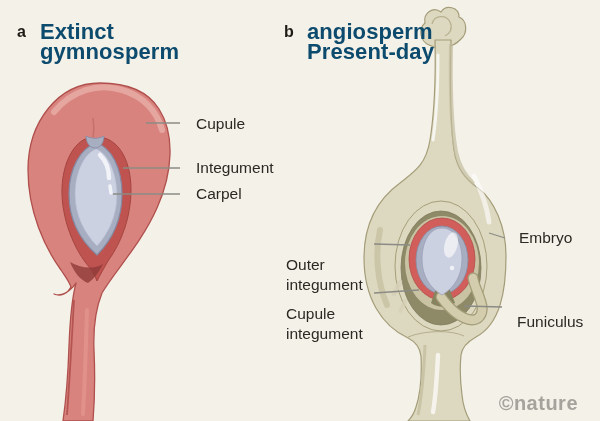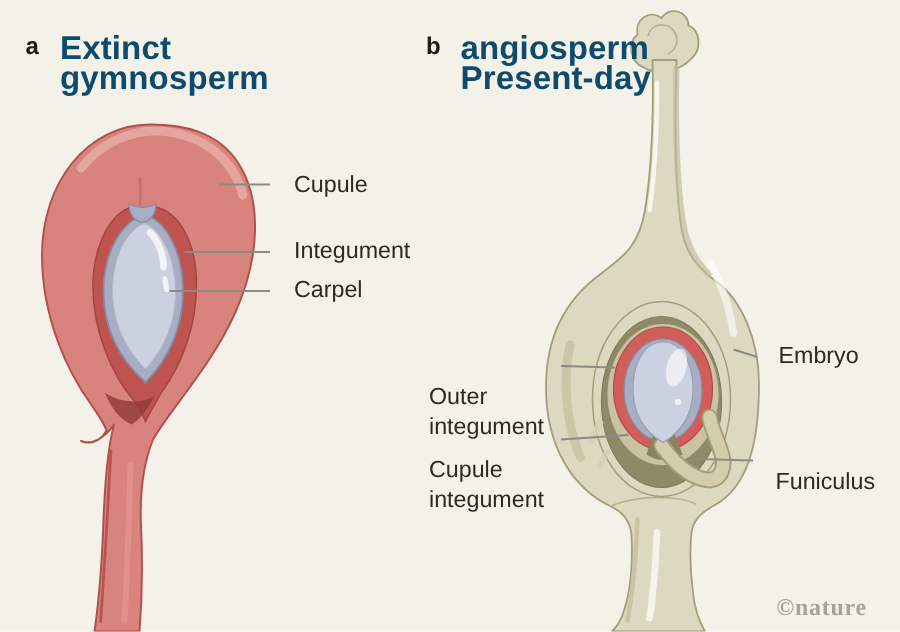--- a/index.html
+++ b/index.html
@@ -18,22 +18,22 @@
   }
   .lbl{
     position:absolute;font-size:15.5px;line-height:20px;color:#2a2923;
     white-space:nowrap;transform:translateY(-50%);margin-left:12px;
   }
   .lbl2{
     position:absolute;font-size:15.5px;line-height:20px;color:#2a2923;white-space:nowrap;margin-top:39px;
   }
   .watermark{
     position:absolute;right:22px;bottom:6px;
-    font-family:Liberation Serif, serif;
-    font-weight:700;font-size:16px;color:#a6a39d;letter-spacing:.5px;
+    font-family:Liberation Sans, sans-serif;
+    font-weight:700;font-size:20px;color:#a6a39d;letter-spacing:.5px;
   }
 </style>
 </head>
 <body>
 
 <div id="fig">
 
   <svg id="art" width="600" height="421" viewBox="0 0 600 421">
 
     <g>

